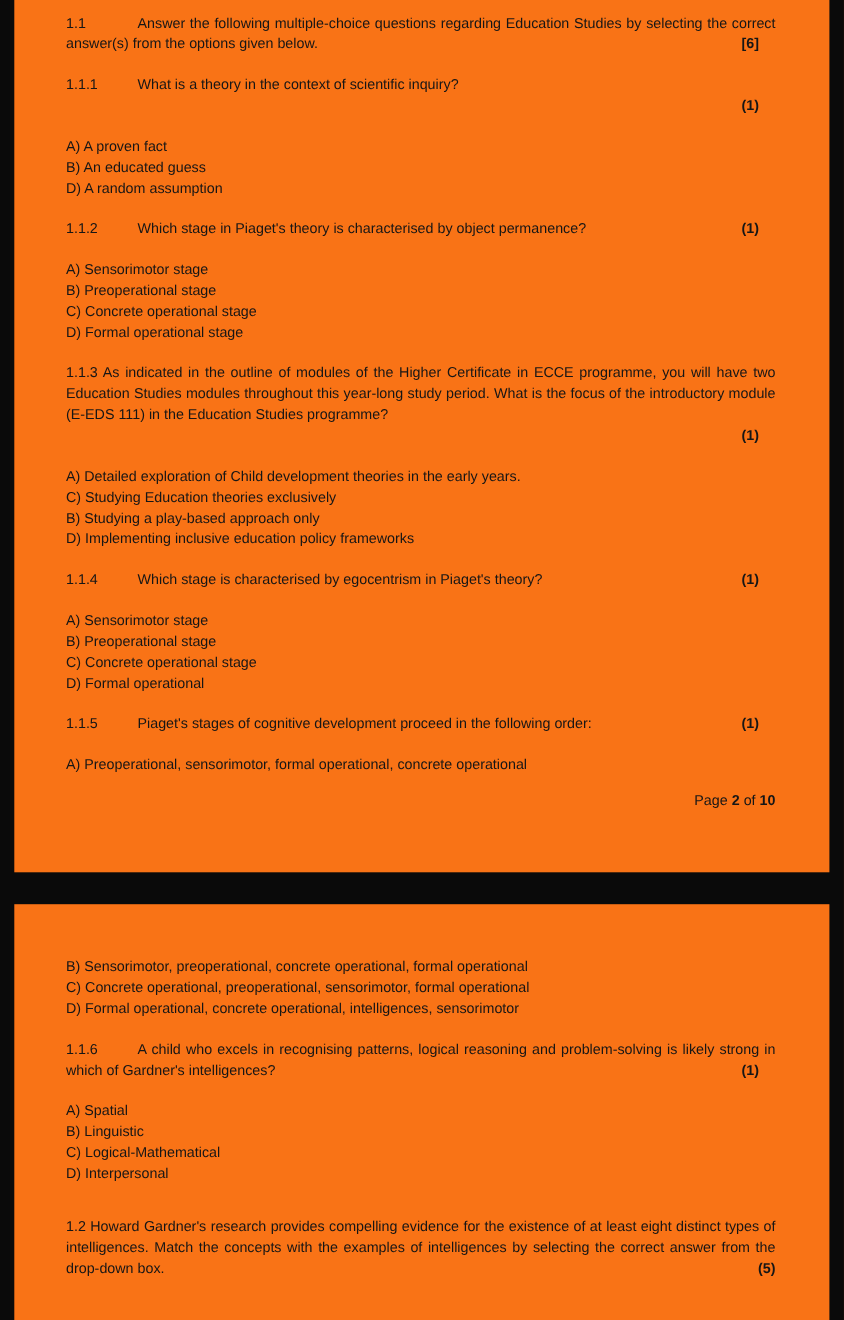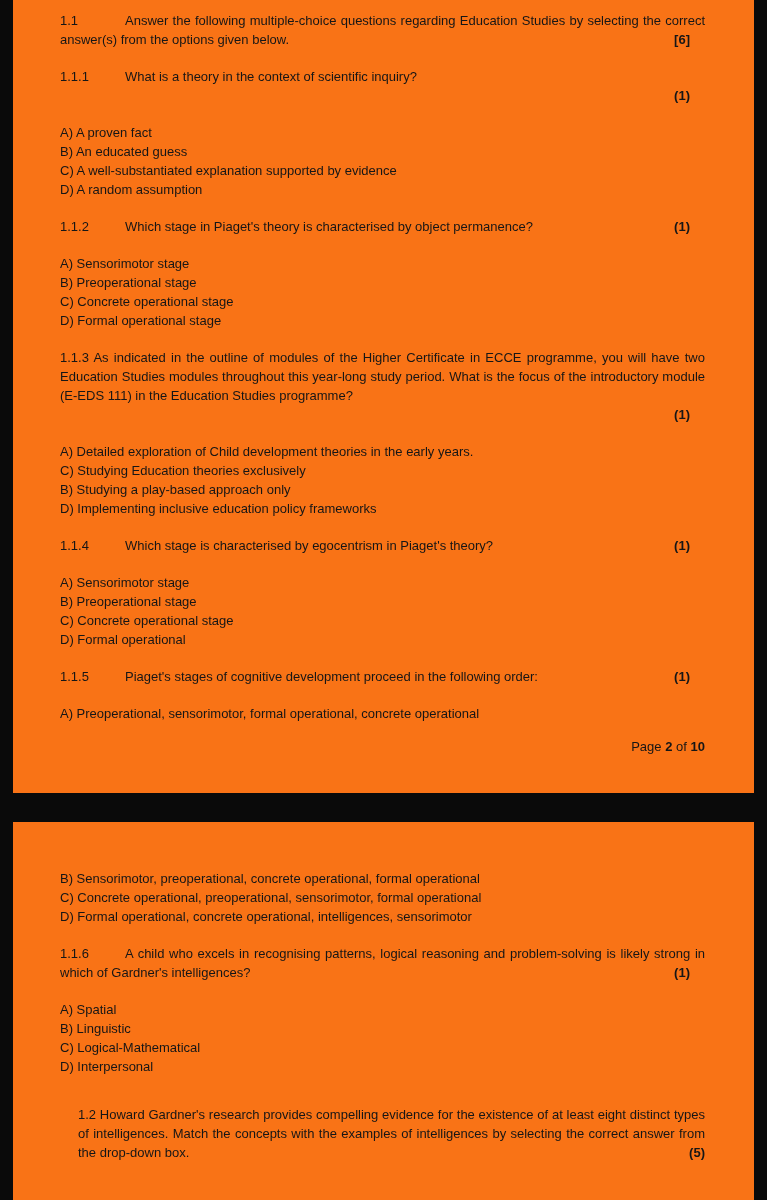--- a/index.html
+++ b/index.html
@@ -21,21 +21,21 @@
   .just{text-align:justify;}
   .rel{position:relative;}
   .qnum{display:inline-block;width:65px;}
   .marks-line{text-align:right;padding-right:15px;font-weight:700;}
   .am{position:absolute;font-weight:700;}
   .am.tr{top:0;right:15px;}
   .am.br{bottom:0;right:15px;}
   .am.br0{bottom:0;right:0;}
   .footer{text-align:right;}
   .bold{font-weight:700;}
-  .q12{margin-left:18px;}
+  .q12{}
 </style>
 </head>
 <body>
 
 <div class="canvas">
 
   <div class="page p1">
 
     <div class="b just rel">
       <span class="qnum">1.1</span><span>Answer the following multiple-choice questions regarding Education Studies by selecting the correct answer(s) from the options given below.</span>
@@ -45,21 +45,20 @@
     <div class="b">
       <div>
         <span class="qnum">1.1.1</span><span>What is a theory in the context of scientific inquiry?</span>
       </div>
       <div class="marks-line">(1)</div>
     </div>
 
     <div class="b">
       <div>A) A proven fact</div>
       <div>B) An educated guess</div>
-      <div>C) A well-substantiated explanation supported by evidence</div>
       <div>D) A random assumption</div>
     </div>
 
     <div class="b rel">
       <span class="qnum">1.1.2</span><span>Which stage in Piaget's theory is characterised by object permanence?</span>
       <span class="am tr">(1)</span>
     </div>
 
     <div class="b">
       <div>A) Sensorimotor stage</div>

